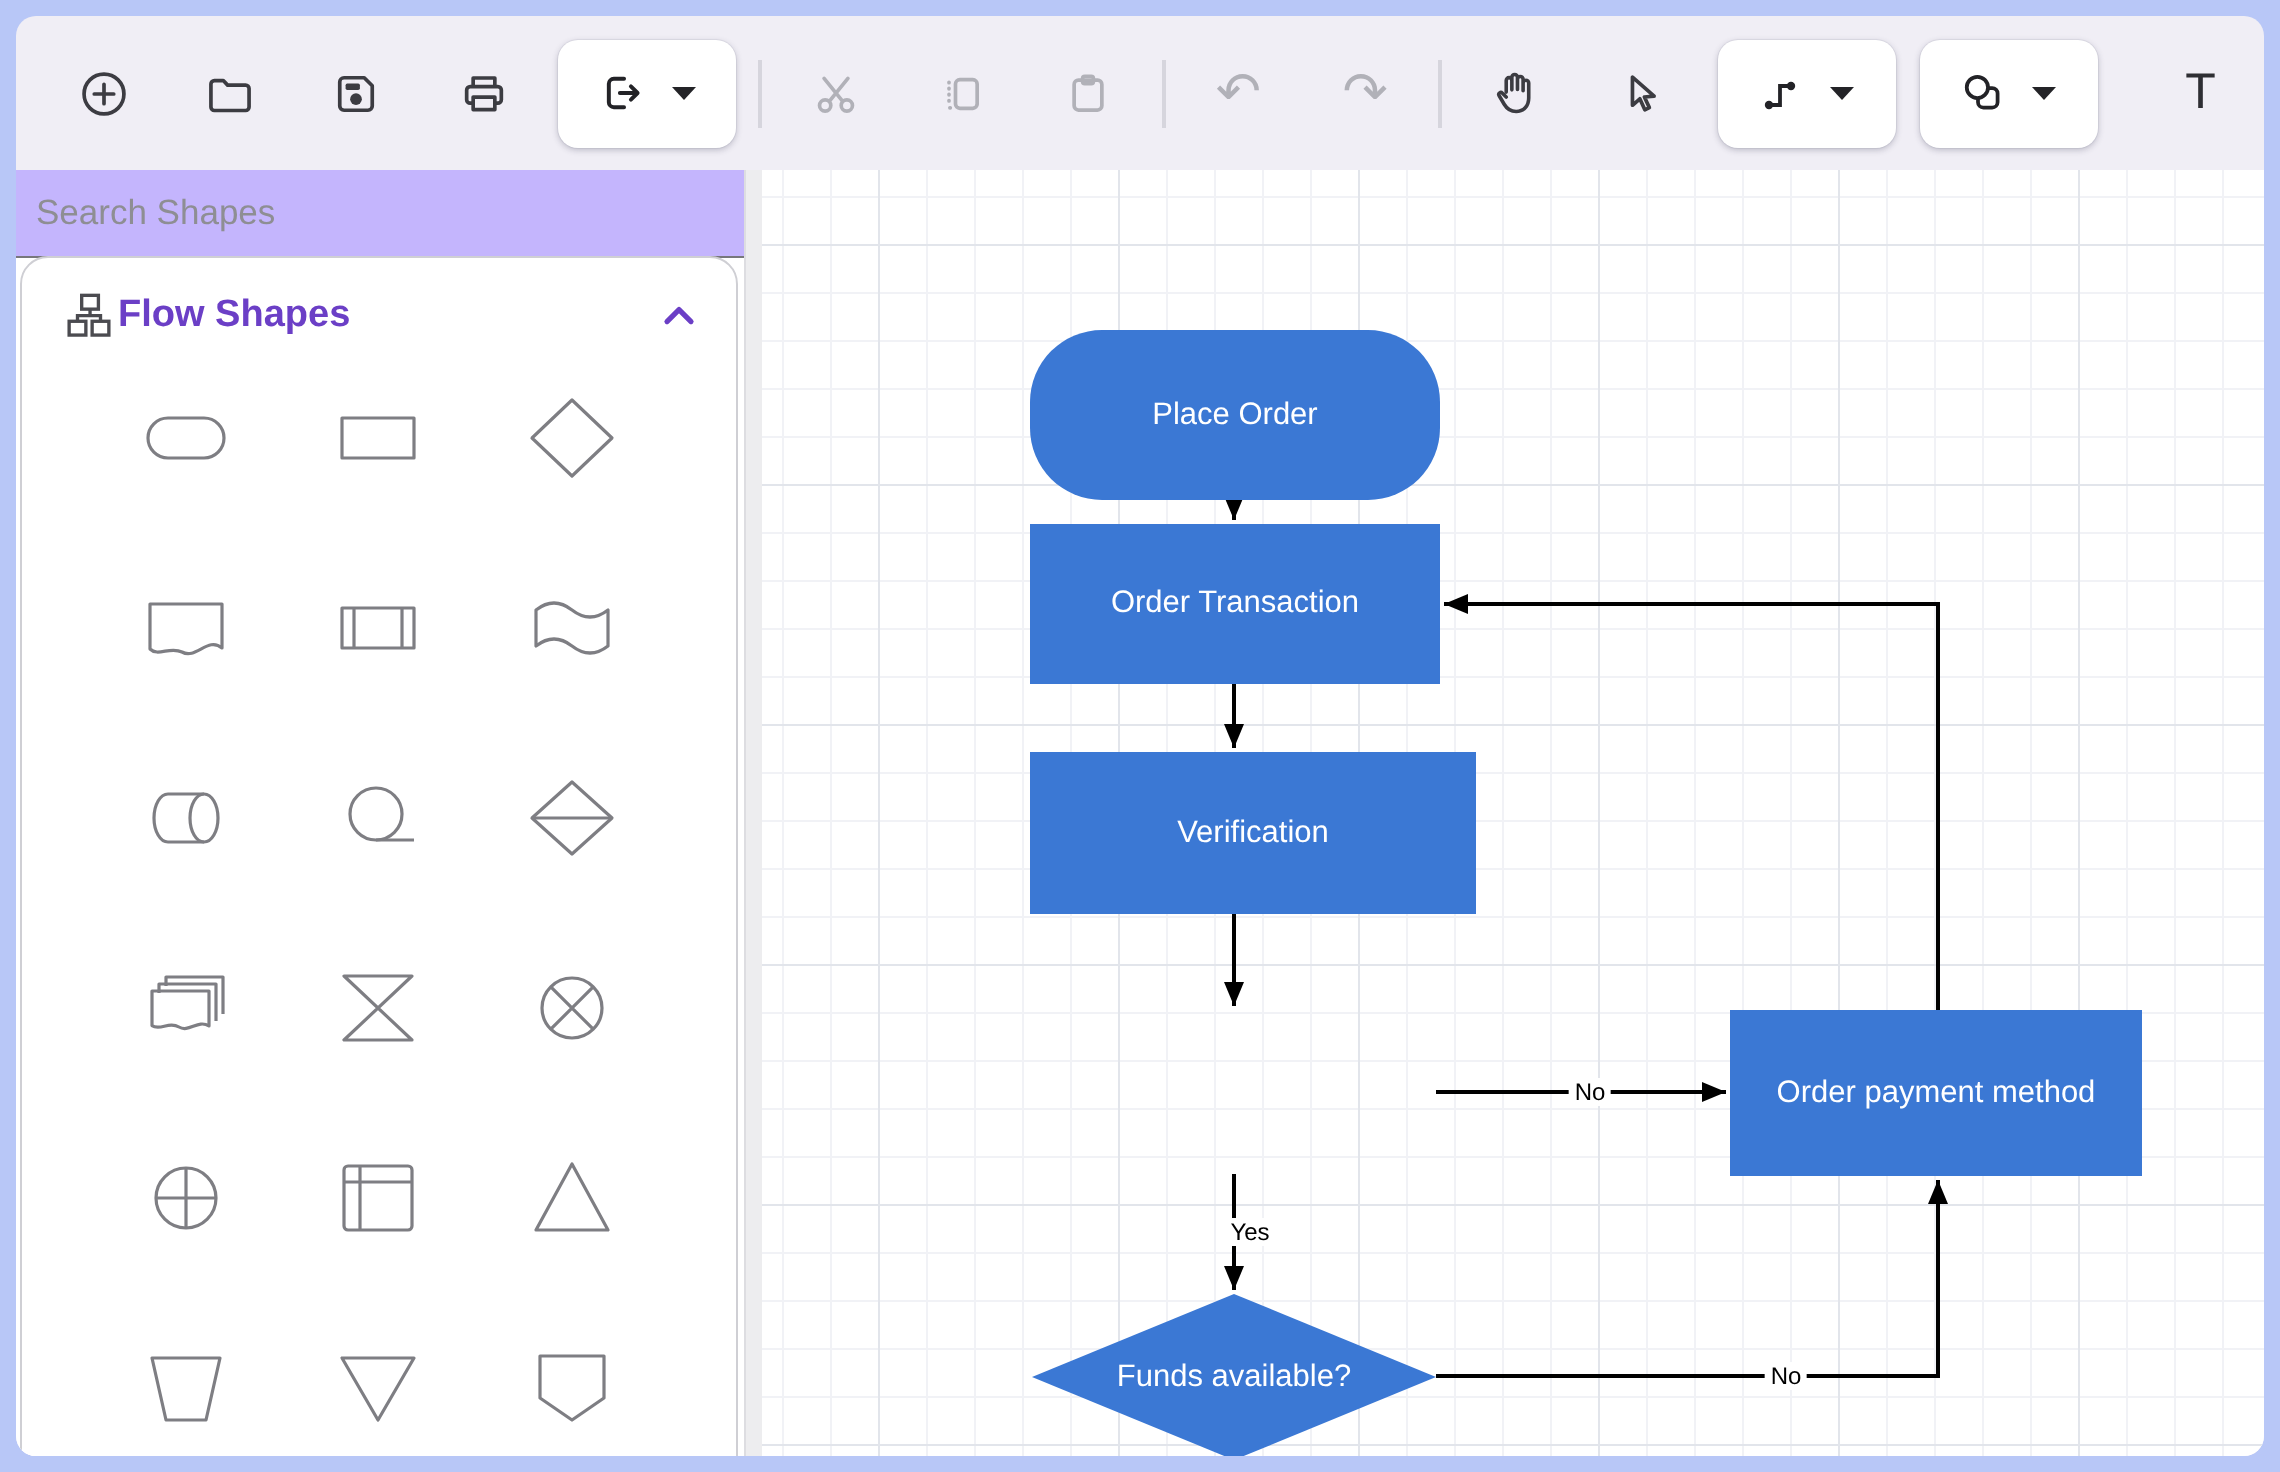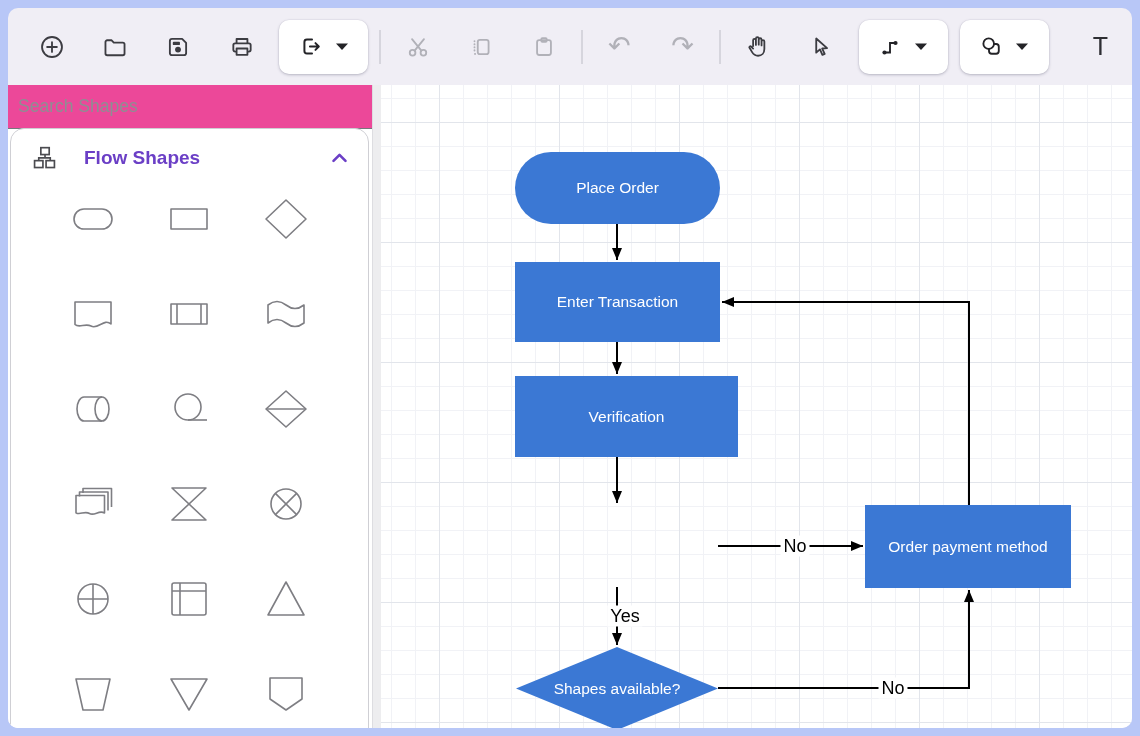--- a/index.html
+++ b/index.html
@@ -25,28 +25,28 @@
   .tdiv{width:1.5px;height:34px;background:#d6d5dd;margin:0 5px;flex:0 0 1.5px;}
   .caret{flex:0 0 auto;}
   .text-tool{font-size:25px;font-weight:500;color:#2e2e33;margin-left:14px;}
   .tbtn svg,.tbtn-raised svg.main{display:block;}
   .undo-glyph{font-size:27px;line-height:1;}
   
   .body-row{flex:1;display:flex;min-height:0;}
   .sidebar{width:364px;flex:0 0 364px;background:#ffffff;position:relative;}
   .gutter{width:8px;flex:0 0 8px;background:#ededef;border-left:1px solid #dddde1;}
   
-  .search-row{height:43px;display:flex;align-items:center;border-bottom:1.5px solid #77777c;background:#ec4899;}
+  .search-row{height:43px;display:flex;align-items:center;border-bottom:1.5px solid #77777c;background:#c4b5fd;}
   .search-row input{flex:1;border:none;outline:none;background:transparent;
     font-family:"Liberation Sans",sans-serif;font-size:17.5px;color:#333;padding:0 10px;}
   .search-row input::placeholder{color:#8e8e93;}
   
   .panel-card{position:absolute;left:2px;right:3px;top:43px;bottom:-14px;background:#fff;
     border:1px solid #cfcfd4;border-radius:14px 14px 0 0;overflow:hidden;}
-  .panel-header{display:flex;align-items:center;gap:28px;padding:17px 20px 6px 22px;cursor:pointer;}
+  .panel-header{display:flex;align-items:center;gap:3px;padding:17px 20px 6px 22px;cursor:pointer;}
   .panel-title{font-size:19px;font-weight:700;color:var(--c-accent_purple,#6b3fc6);}
   .panel-caret{margin-left:auto;}
   .shape-grid{display:grid;grid-template-columns:repeat(3,1fr);justify-items:center;
     row-gap:47px;padding:20px 34px 0 34px;}
   .shape-cell{width:50px;height:48px;cursor:grab;}
   .shape-cell svg{stroke:#7e7e83;stroke-width:1.6;fill:none;stroke-linejoin:round;display:block;}
   
   .canvas{flex:1;position:relative;background-color:#ffffff;overflow:hidden;
     background-image:
       linear-gradient(to right,#e2e5eb 1px,transparent 1px),
@@ -55,21 +55,21 @@
       linear-gradient(to bottom,#f1f2f6 1px,transparent 1px);
     background-size:120px 120px,120px 120px,24px 24px,24px 24px;
     background-position:58px 37px,58px 37px,10px 13px,10px 13px;}
   .edges{position:absolute;left:0;top:0;}
   .node{position:absolute;background:var(--c-node_fill,#3b78d4);color:var(--c-node_text,#fff);
     display:flex;align-items:center;justify-content:center;font-size:15.5px;cursor:move;}
   .node.diamond{background:transparent;}
   .node.diamond svg{position:absolute;inset:0;}
   .node.diamond .nlabel{position:relative;}
   .edge-label{position:absolute;transform:translate(-50%,-50%);background:#fff;
-    padding:0 3px;font-size:18px;color:#000;}
+    padding:0 3px;font-size:12px;color:#000;}
 </style>
 </head>
 <body>
 
 <div class="window">
 
   <div class="toolbar">
 
     <button class="tbtn">
       <svg width="26" height="26" viewBox="0 0 24 24" fill="none" stroke="currentColor" stroke-width="1.7" stroke-linecap="round">
@@ -330,42 +330,42 @@
           <path d="M236,139 V175" marker-end="url(#ah)"></path>
           <path d="M236,257 V289" marker-end="url(#ah)"></path>
           <path d="M236,372 V418" marker-end="url(#ah)"></path>
           <path d="M337,461 H482" marker-end="url(#ah)"></path>
           <path d="M236,502 V560" marker-end="url(#ah)"></path>
           <path d="M337,603 H588 V505" marker-end="url(#ah)"></path>
           <path d="M588,420 V217 H341" marker-end="url(#ah)"></path>
         </g>
       </svg>
 
-      <div class="node" style="left:134px;top:67px;width:205px;height:72px;border-radius:36px;">
+      <div class="node" style="left:134px;top:80px;width:205px;height:85px;border-radius:36px;">
         <span class="nlabel">Place Order</span>
       </div>
 
       <div class="node" style="left:134px;top:177px;width:205px;height:80px;">
-        <span class="nlabel">Enter Transaction</span>
+        <span class="nlabel">Order Transaction</span>
       </div>
 
       <div class="node" style="left:134px;top:291px;width:223px;height:81px;">
         <span class="nlabel">Verification</span>
       </div>
 
 
       <div class="node" style="left:484px;top:420px;width:206px;height:83px;">
         <span class="nlabel">Order payment method</span>
       </div>
 
       <div class="node diamond" style="left:135px;top:562px;width:202px;height:83px;">
         <svg width="202" height="83" viewBox="0 0 202 83" preserveAspectRatio="none">
           <polygon points="101,0 202,41.5 101,83 0,41.5" fill="var(--c-node_fill,#3b78d4)"></polygon>
         </svg>
-        <span class="nlabel">Shapes available?</span>
+        <span class="nlabel">Funds available?</span>
       </div>
 
       <div class="edge-label" style="left:414px;top:461px;">No</div>
       <div class="edge-label" style="left:244px;top:531px;">Yes</div>
       <div class="edge-label" style="left:512px;top:603px;">No</div>
     </div>
   </div>
 </div>
 
 </body></html>

